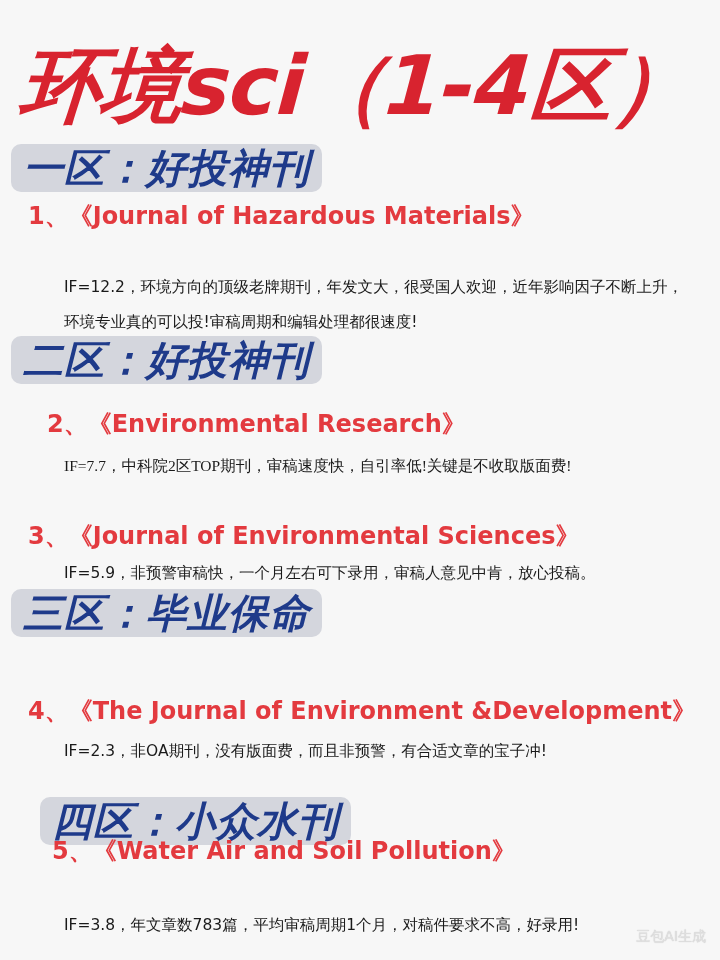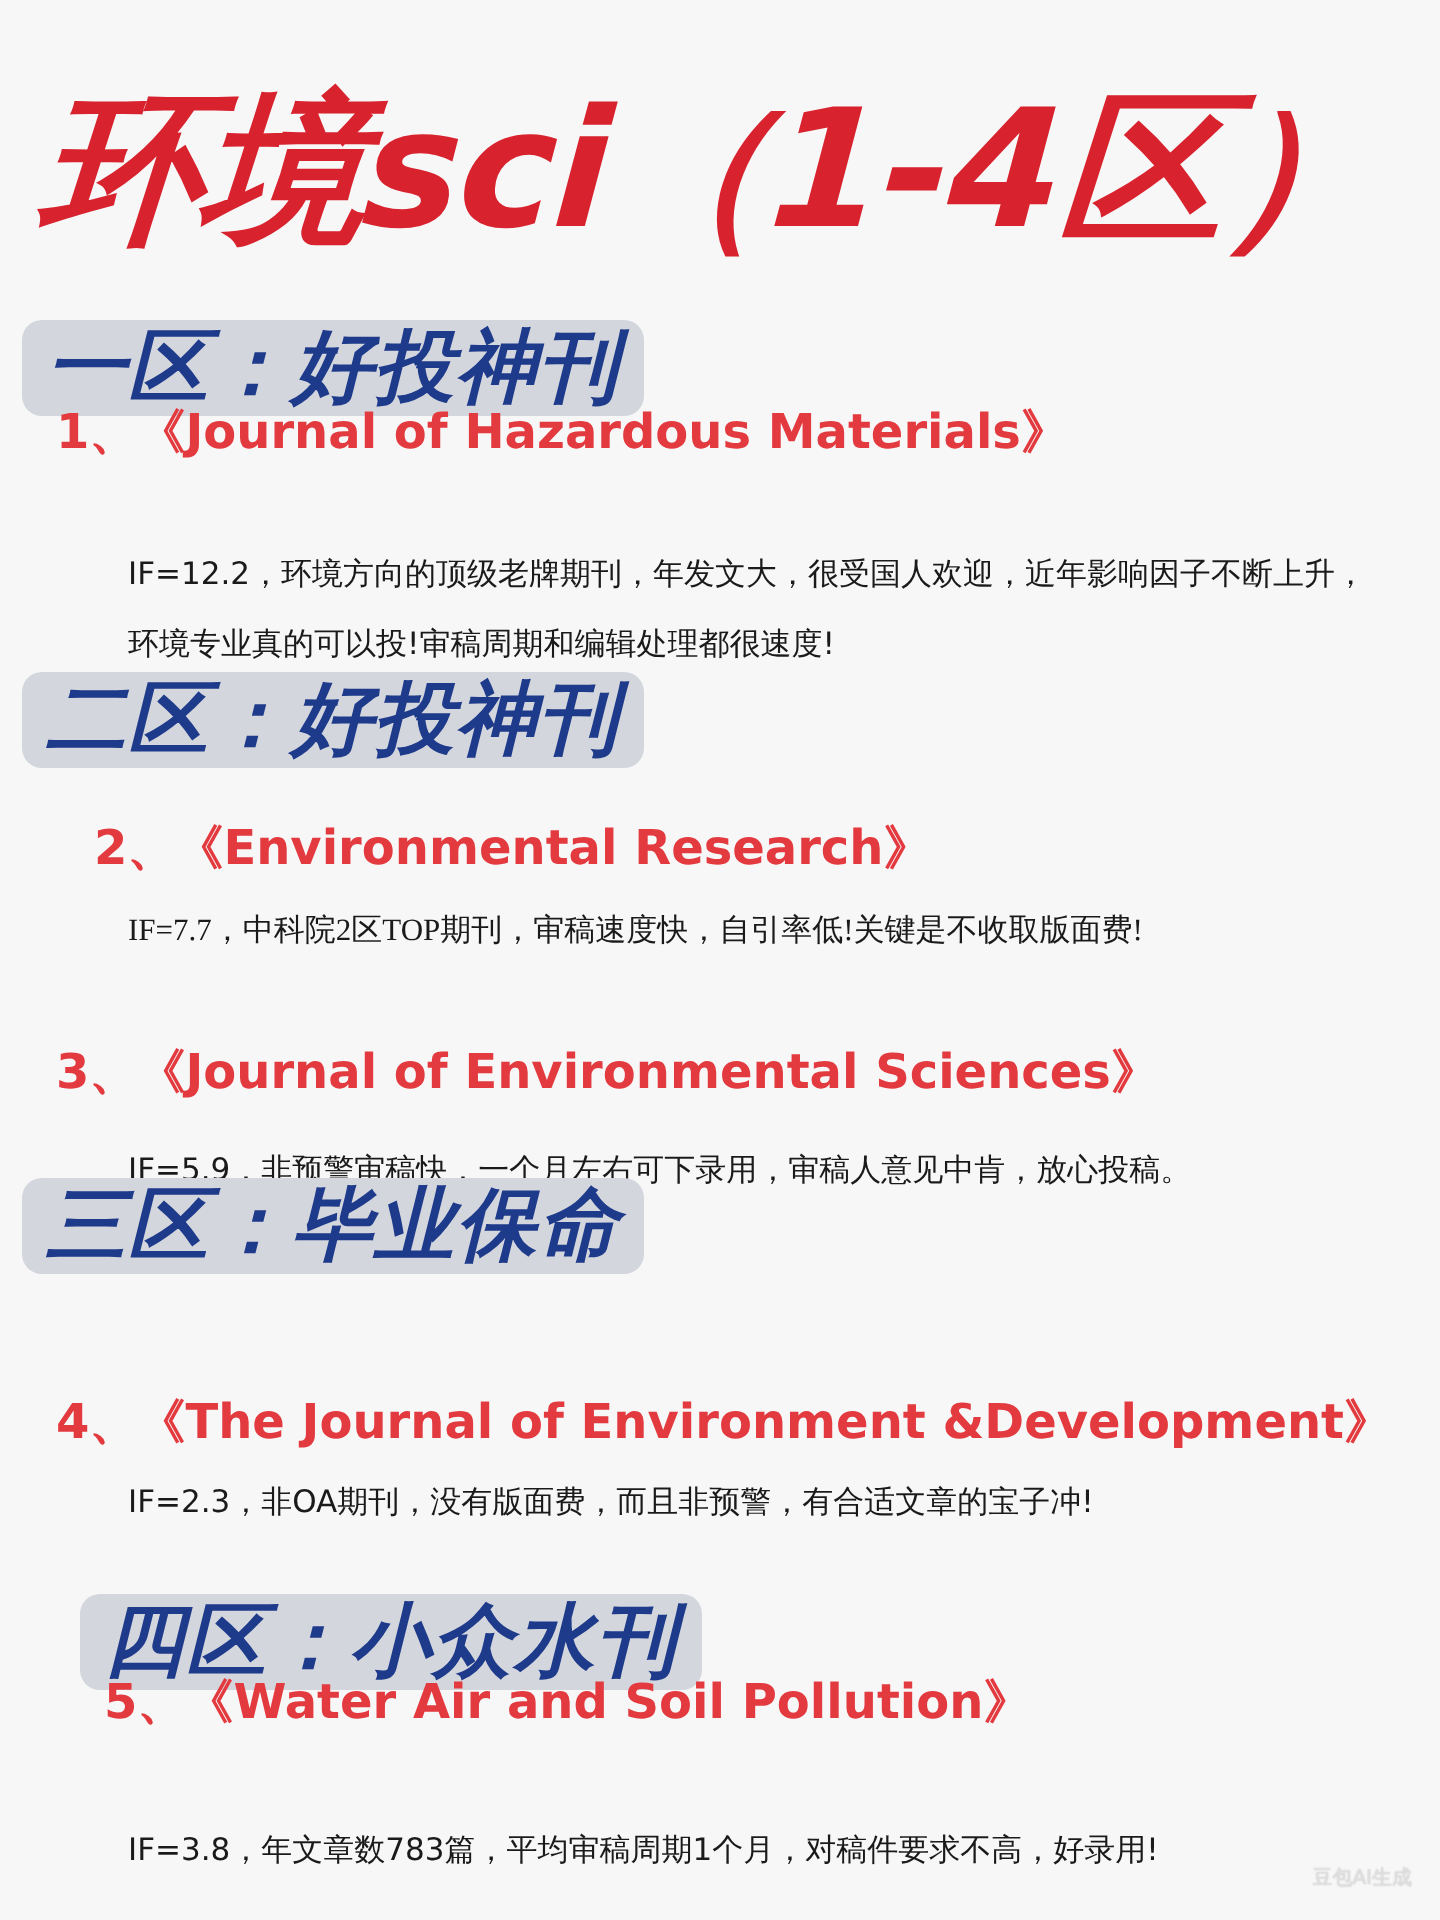--- a/index.html
+++ b/index.html
@@ -68,48 +68,48 @@
       width: 630px;
       margin: 0;
       font-size: 15.5px;
       line-height: 35px;
       color: #1a1a1a;
     }
     .watermark {
       position: absolute;
       right: 14px;
       bottom: 14px;
-      font-size: 10px;
+      font-size: 14px;
       color: #e0e0e0;
       white-space: nowrap;
       text-shadow: 0 0 1px #bdbdbd;
       margin-top: 38px;
     }
   </style>
 </head>
 <body>
 
 <div class="page">
 
   <h1 class="main-title">环境sci（1-4区）</h1>
 
-  <div class="tier-box" style="top:160px;text-align:center;">
+  <div class="tier-box" style="top:144px;text-align:center;">
     <span class="tier-label">一区：好投神刊</span>
   </div>
   <p class="journal-title" style="top:200px;">1、《Journal of Hazardous Materials》</p>
   <p class="journal-desc" style="top:238px;margin-top:32px;">IF=12.2，环境方向的顶级老牌期刊，年发文大，很受国人欢迎，近年影响因子不断上升，环境专业真的可以投!审稿周期和编辑处理都很速度!</p>
 
   <div class="tier-box" style="top:336px;">
     <span class="tier-label">二区：好投神刊</span>
   </div>
   <p class="journal-title" style="top:408px;margin-left:19px;">2、《Environmental Research》</p>
   <p class="journal-desc" style="top:448px;font-family:Liberation Serif, serif;">IF=7.7，中科院2区TOP期刊，审稿速度快，自引率低!关键是不收取版面费!</p>
 
   <p class="journal-title" style="top:520px;">3、《Journal of Environmental Sciences》</p>
-  <p class="journal-desc" style="top:556px;margin-top:12px;">IF=5.9，非预警审稿快，一个月左右可下录用，审稿人意见中肯，放心投稿。</p>
+  <p class="journal-desc" style="top:556px;">IF=5.9，非预警审稿快，一个月左右可下录用，审稿人意见中肯，放心投稿。</p>
 
   <div class="tier-box" style="top:589px;">
     <span class="tier-label">三区：毕业保命</span>
   </div>
   <p class="journal-title" style="top:695px;">4、《The Journal of Environment &amp;Development》</p>
   <p class="journal-desc" style="top:734px;">IF=2.3，非OA期刊，没有版面费，而且非预警，有合适文章的宝子冲!</p>
 
   <div class="tier-box" style="top:797px;margin-left:29px;">
     <span class="tier-label">四区：小众水刊</span>
   </div>

